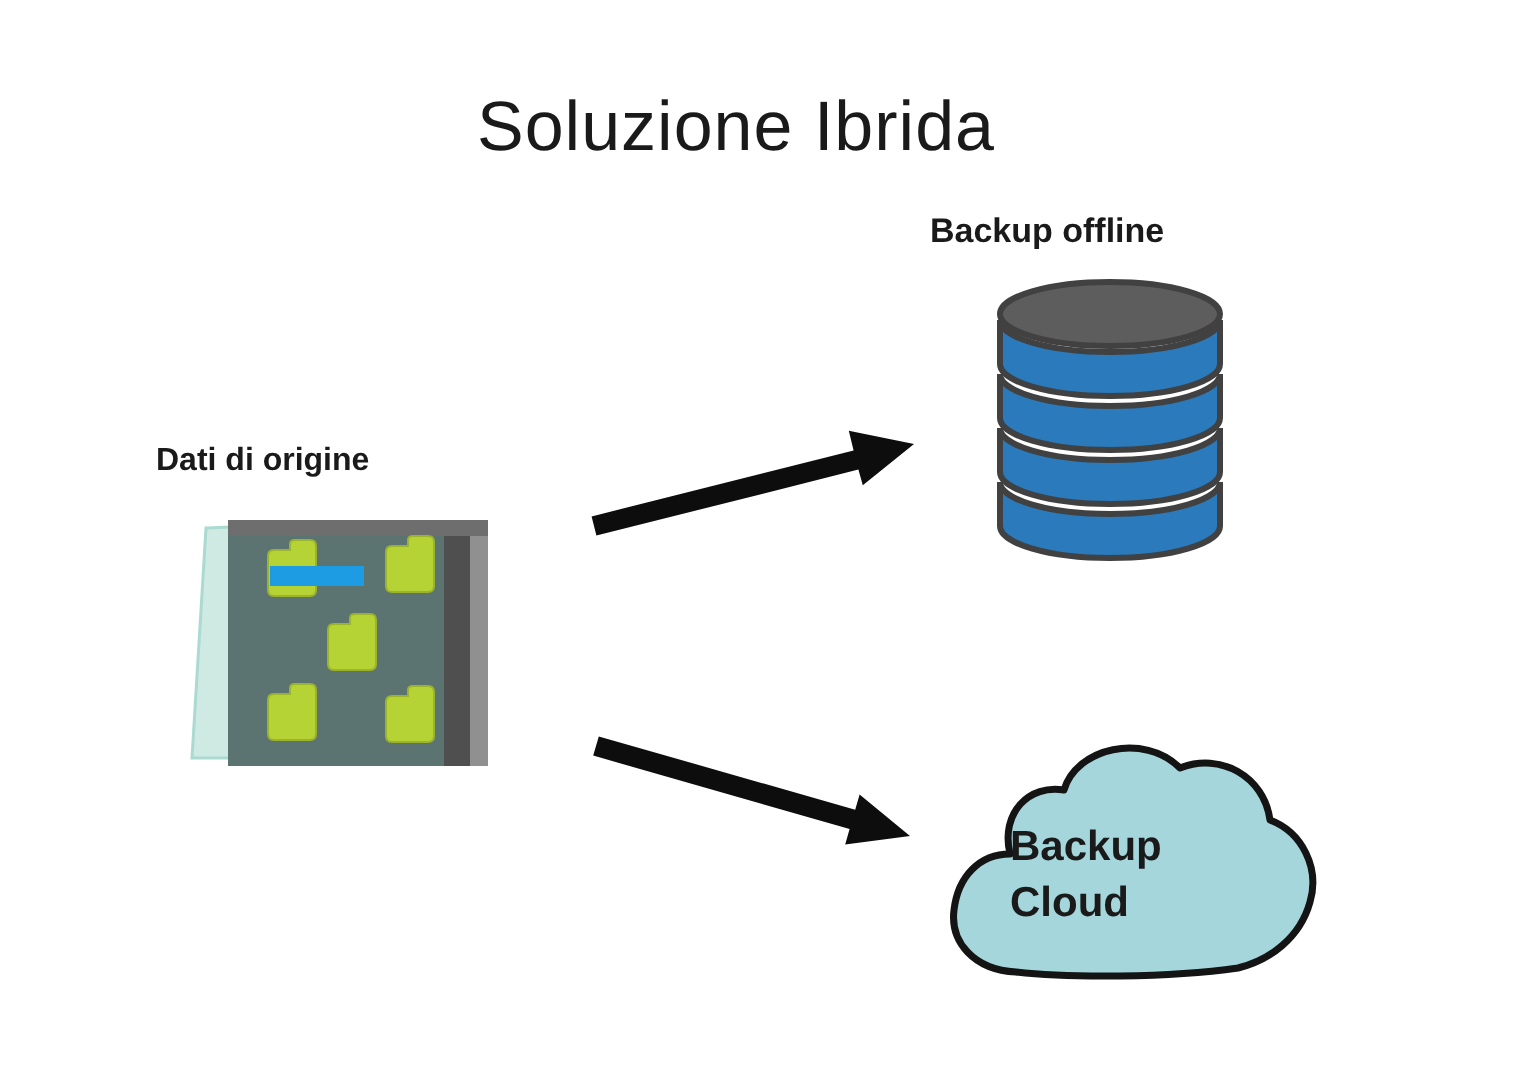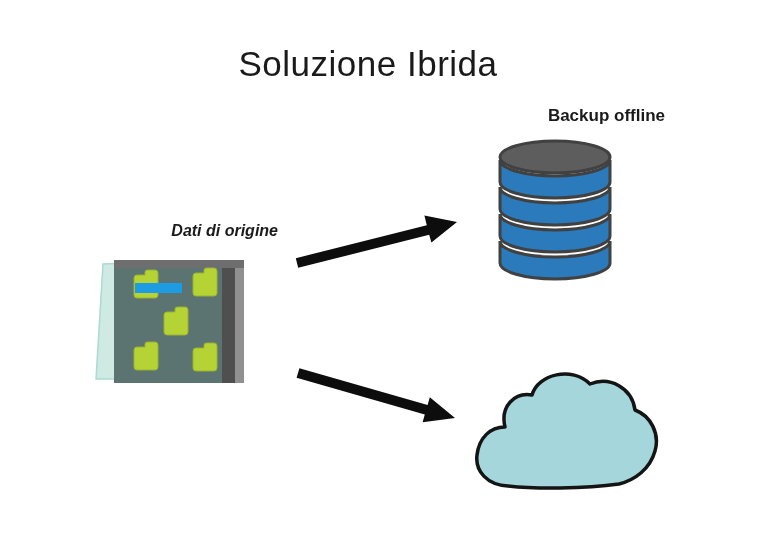--- a/index.html
+++ b/index.html
@@ -7,23 +7,23 @@
     position:relative; width:768px; height:543px; overflow:hidden;
     background:var(--c-background,#fff);
     font-family:"Liberation Sans", sans-serif;
     color:var(--c-text,#1a1a1a);
   }
   .abs { position:absolute; }
   #title {
     left:0; top:44px; width:736px; text-align:center;
     font-size:35px; font-weight:normal; letter-spacing:0.5px;
   }
-  .node-label { font-weight:bold; text-align:right; }
+  .node-label { font-weight:bold; text-align:left; }
   #offline-label { left:465px; top:106px; width:200px; font-size:17px; }
-  #source-label  { left:78px;  top:222px; width:200px; font-size:16px;font-style:italic; }
+  #source-label  { left:78px;  top:222px; width:200px; font-size:16px; }
   #cloud-label   { left:505px; top:410px; width:120px; font-size:21px; line-height:1.35; }
   svg { display:block; }
   .db-band  { fill:var(--c-db-blue);  stroke:var(--c-db-outline); stroke-width:3; }
   .db-top   { fill:var(--c-db-gray);  stroke:var(--c-db-outline); stroke-width:3; }
   .cloud-shape { fill:var(--c-cloud-fill); stroke:var(--c-cloud-outline); stroke-width:3.5; stroke-linejoin:round; }
   .backdrop { fill:var(--c-backdrop-teal); stroke:var(--c-backdrop-teal-edge); stroke-width:1.5; }
   .panel      { fill:var(--c-panel-slate); }
   .panel-top  { fill:var(--c-panel-top); }
   .panel-edge-dark  { fill:var(--c-panel-edge-dark); }
   .panel-edge-light { fill:var(--c-panel-edge-light); }
@@ -63,19 +63,20 @@
     <path class="db-band" d="M3 80  A55 16 0 0 0 113 80  L113 102 A55 16 0 0 1 3 102 Z"></path>
     <path class="db-band" d="M3 53  A55 16 0 0 0 113 53  L113 75  A55 16 0 0 1 3 75  Z"></path>
     <path class="db-band" d="M3 26  A55 16 0 0 0 113 26  L113 48  A55 16 0 0 1 3 48  Z"></path>
     <ellipse class="db-top" cx="58" cy="23" rx="55" ry="16"></ellipse>
   </svg>
 
   <svg class="abs" style="left:472px; top:368px;" width="190" height="126" viewBox="0 0 190 126">
     <path class="cloud-shape" d="M36 118 C15 117 3 103 5 87 C7 70 18 59 33 59 C28 38 43 24 60 27 C66 6 100 -2 118 16 C138 8 160 20 163 42 C179 48 188 66 183 83 C178 101 163 112 147 116 C112 121 62 121 36 118 Z"></path>
   </svg>
 
+  <div id="cloud-label" class="abs node-label">Backup Cloud</div>
 
   <svg class="abs" style="left:0; top:0; pointer-events:none;" width="768" height="543" viewBox="0 0 768 543">
     <polygon class="arrow" points="295.8,258.2 426.8,225.2 424.4,215.4 457,222 431.4,242.6 429.2,234.8 298.2,267.8"></polygon>
     <polygon class="arrow" points="299.4,368.2 427.6,404.9 429.8,397.2 455,418 422.6,422.2 424.8,414.5 296.6,377.8"></polygon>
   </svg>
 
 </div>
 
 </body></html>

